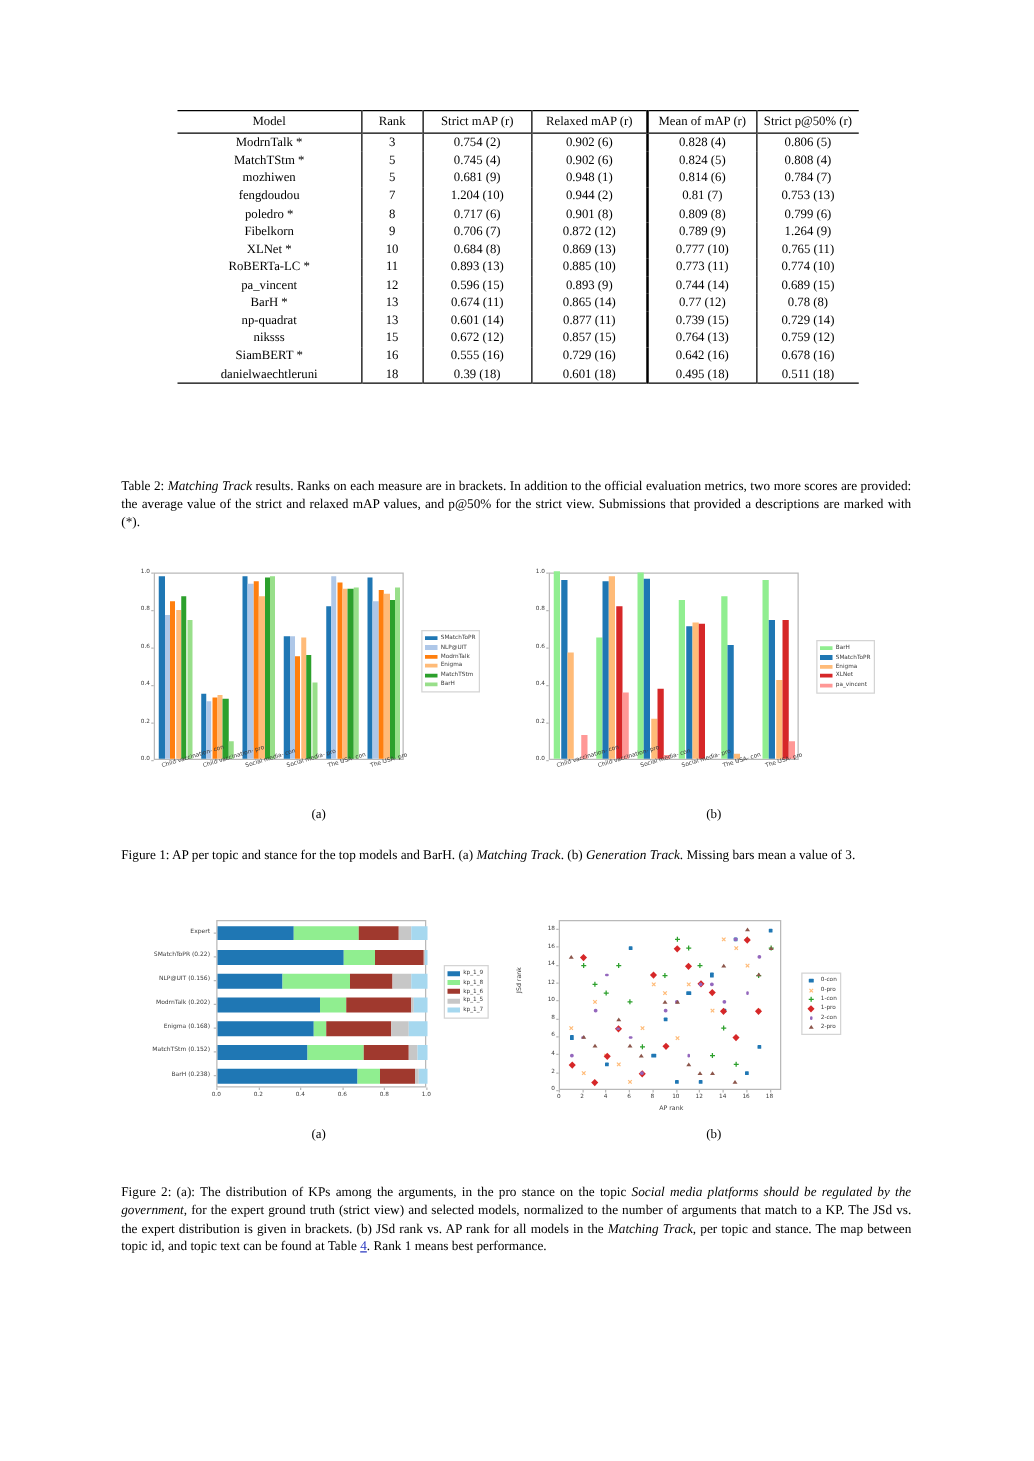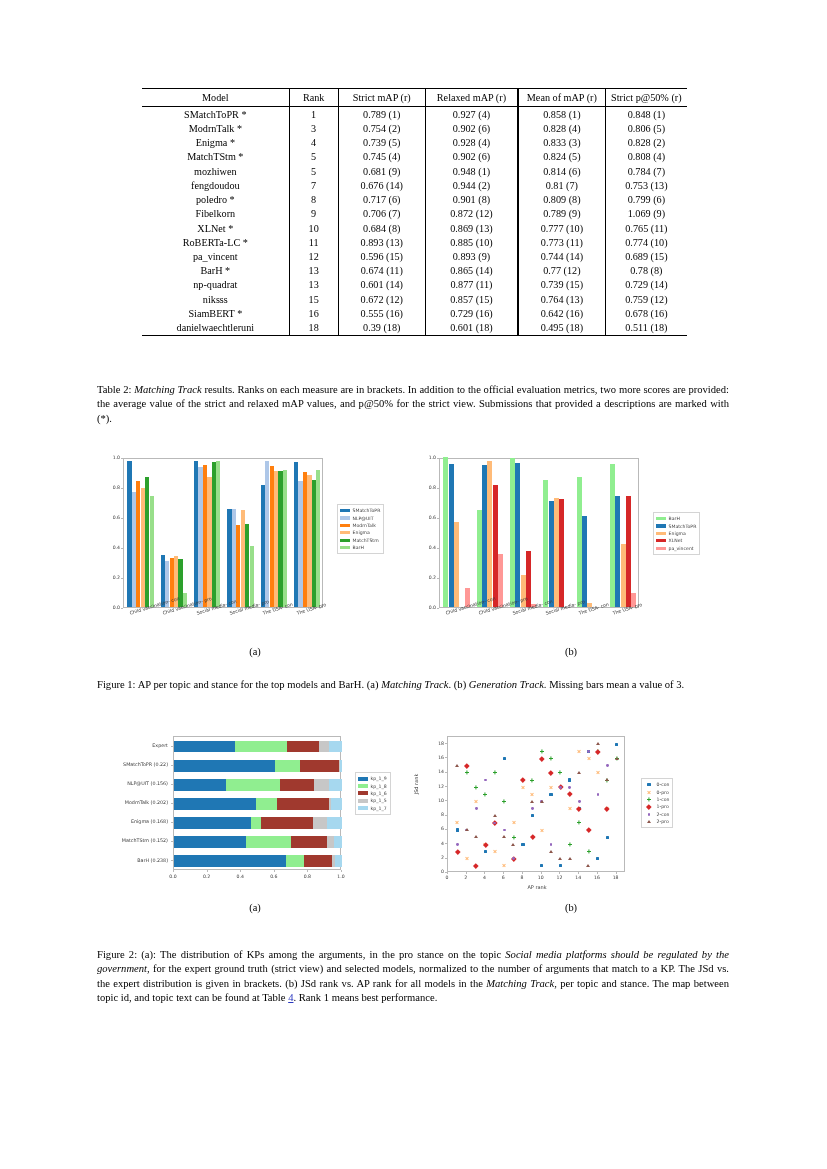--- a/index.html
+++ b/index.html
@@ -211,82 +211,66 @@
           <th style="width:27%">Model</th>
           <th class="vl" style="width:9%">Rank</th>
           <th class="vl" style="width:16%">Strict mAP (r)</th>
           <th class="vl" style="width:17%">Relaxed mAP (r)</th>
           <th class="vll" style="width:16%">Mean of mAP (r)</th>
           <th class="vl" style="width:18%">Strict p@50% (r)</th>
         </tr>
       </thead>
       <tbody id="table-body">
           <tr>
-            <td>SMatchToPR *</td>
-            <td class="vl">1</td>
-            <td class="vl">0.789 (1)</td>
-            <td class="vl">0.927 (4)</td>
-            <td class="vll">0.858 (1)</td>
-            <td class="vl">0.848 (1)</td>
-          </tr>
-          <tr>
             <td>ModrnTalk *</td>
             <td class="vl">3</td>
             <td class="vl">0.754 (2)</td>
             <td class="vl">0.902 (6)</td>
             <td class="vll">0.828 (4)</td>
             <td class="vl">0.806 (5)</td>
           </tr>
           <tr>
-            <td>Enigma *</td>
-            <td class="vl">4</td>
-            <td class="vl">0.739 (5)</td>
-            <td class="vl">0.928 (4)</td>
-            <td class="vll">0.833 (3)</td>
-            <td class="vl">0.828 (2)</td>
-          </tr>
-          <tr>
             <td>MatchTStm *</td>
             <td class="vl">5</td>
             <td class="vl">0.745 (4)</td>
             <td class="vl">0.902 (6)</td>
             <td class="vll">0.824 (5)</td>
             <td class="vl">0.808 (4)</td>
           </tr>
           <tr>
             <td>mozhiwen</td>
             <td class="vl">5</td>
             <td class="vl">0.681 (9)</td>
             <td class="vl">0.948 (1)</td>
             <td class="vll">0.814 (6)</td>
             <td class="vl">0.784 (7)</td>
           </tr>
           <tr>
             <td>fengdoudou</td>
             <td class="vl">7</td>
-            <td class="vl">0.676 (14)</td>
+            <td class="vl">1.204 (10)</td>
             <td class="vl">0.944 (2)</td>
             <td class="vll">0.81 (7)</td>
             <td class="vl">0.753 (13)</td>
           </tr>
           <tr>
             <td>poledro *</td>
             <td class="vl">8</td>
             <td class="vl">0.717 (6)</td>
             <td class="vl">0.901 (8)</td>
             <td class="vll">0.809 (8)</td>
             <td class="vl">0.799 (6)</td>
           </tr>
           <tr>
             <td>Fibelkorn</td>
             <td class="vl">9</td>
             <td class="vl">0.706 (7)</td>
             <td class="vl">0.872 (12)</td>
             <td class="vll">0.789 (9)</td>
-            <td class="vl">1.069 (9)</td>
+            <td class="vl">1.264 (9)</td>
           </tr>
           <tr>
             <td>XLNet *</td>
             <td class="vl">10</td>
             <td class="vl">0.684 (8)</td>
             <td class="vl">0.869 (13)</td>
             <td class="vll">0.777 (10)</td>
             <td class="vl">0.765 (11)</td>
           </tr>
           <tr>

